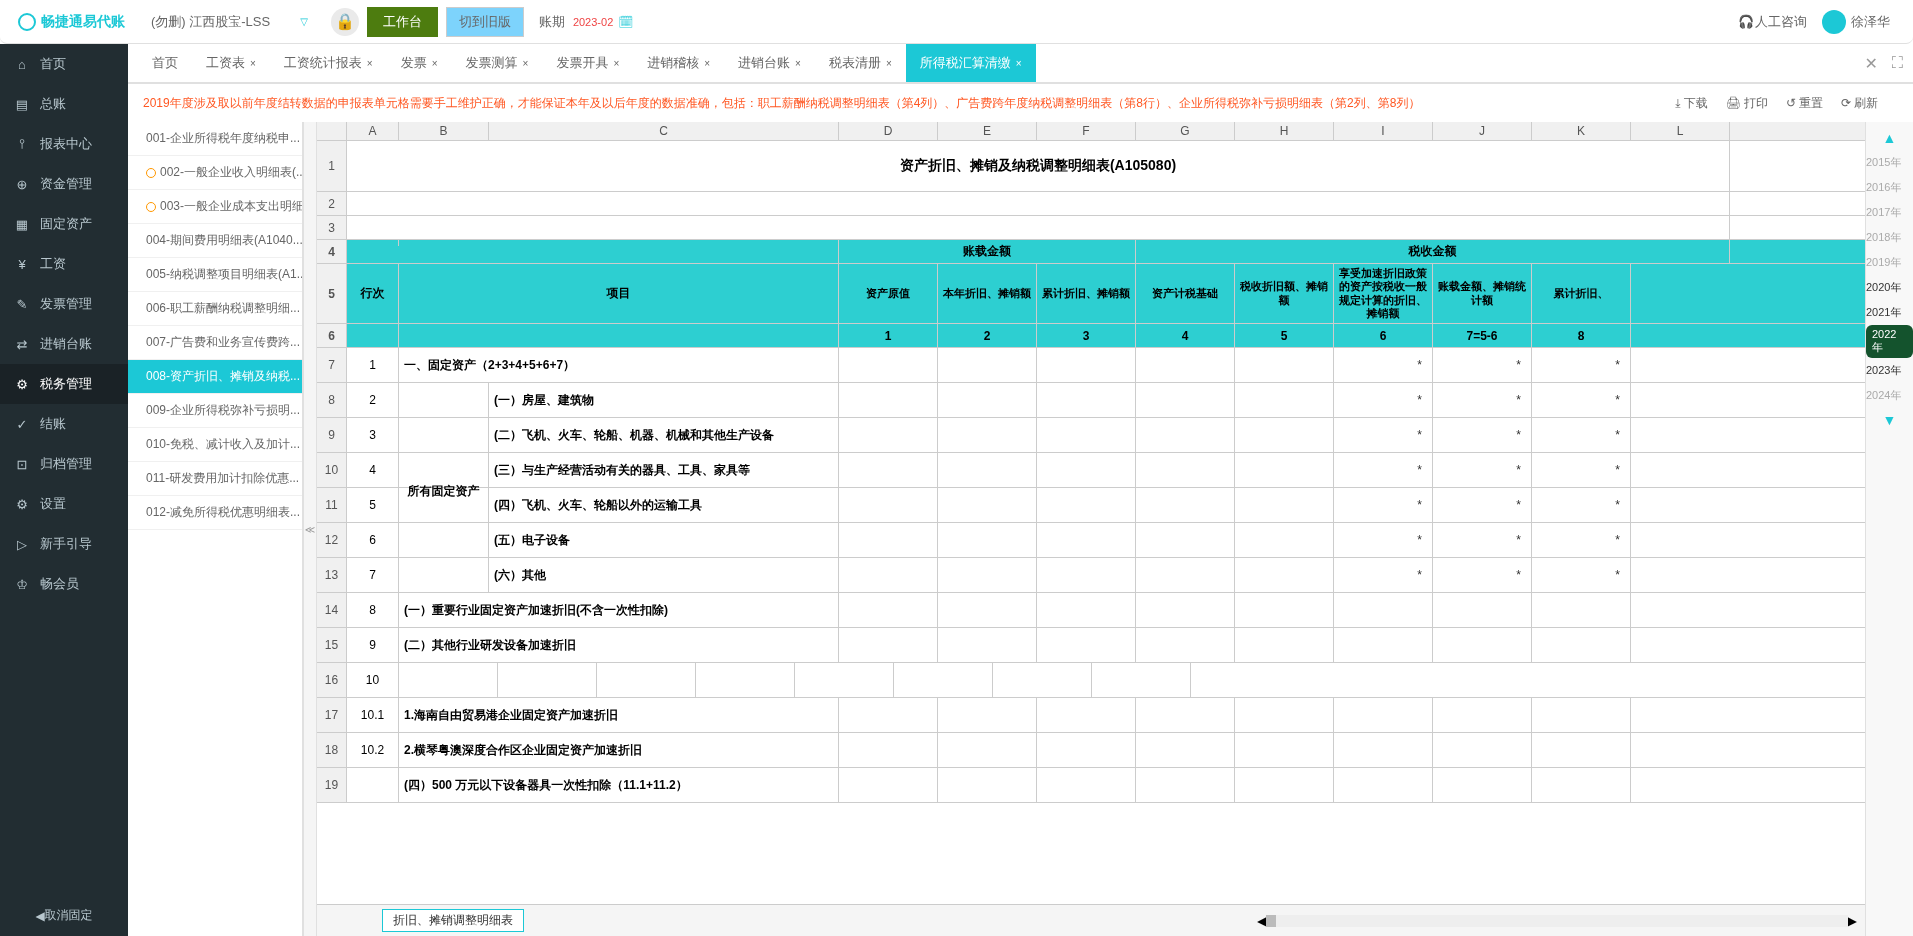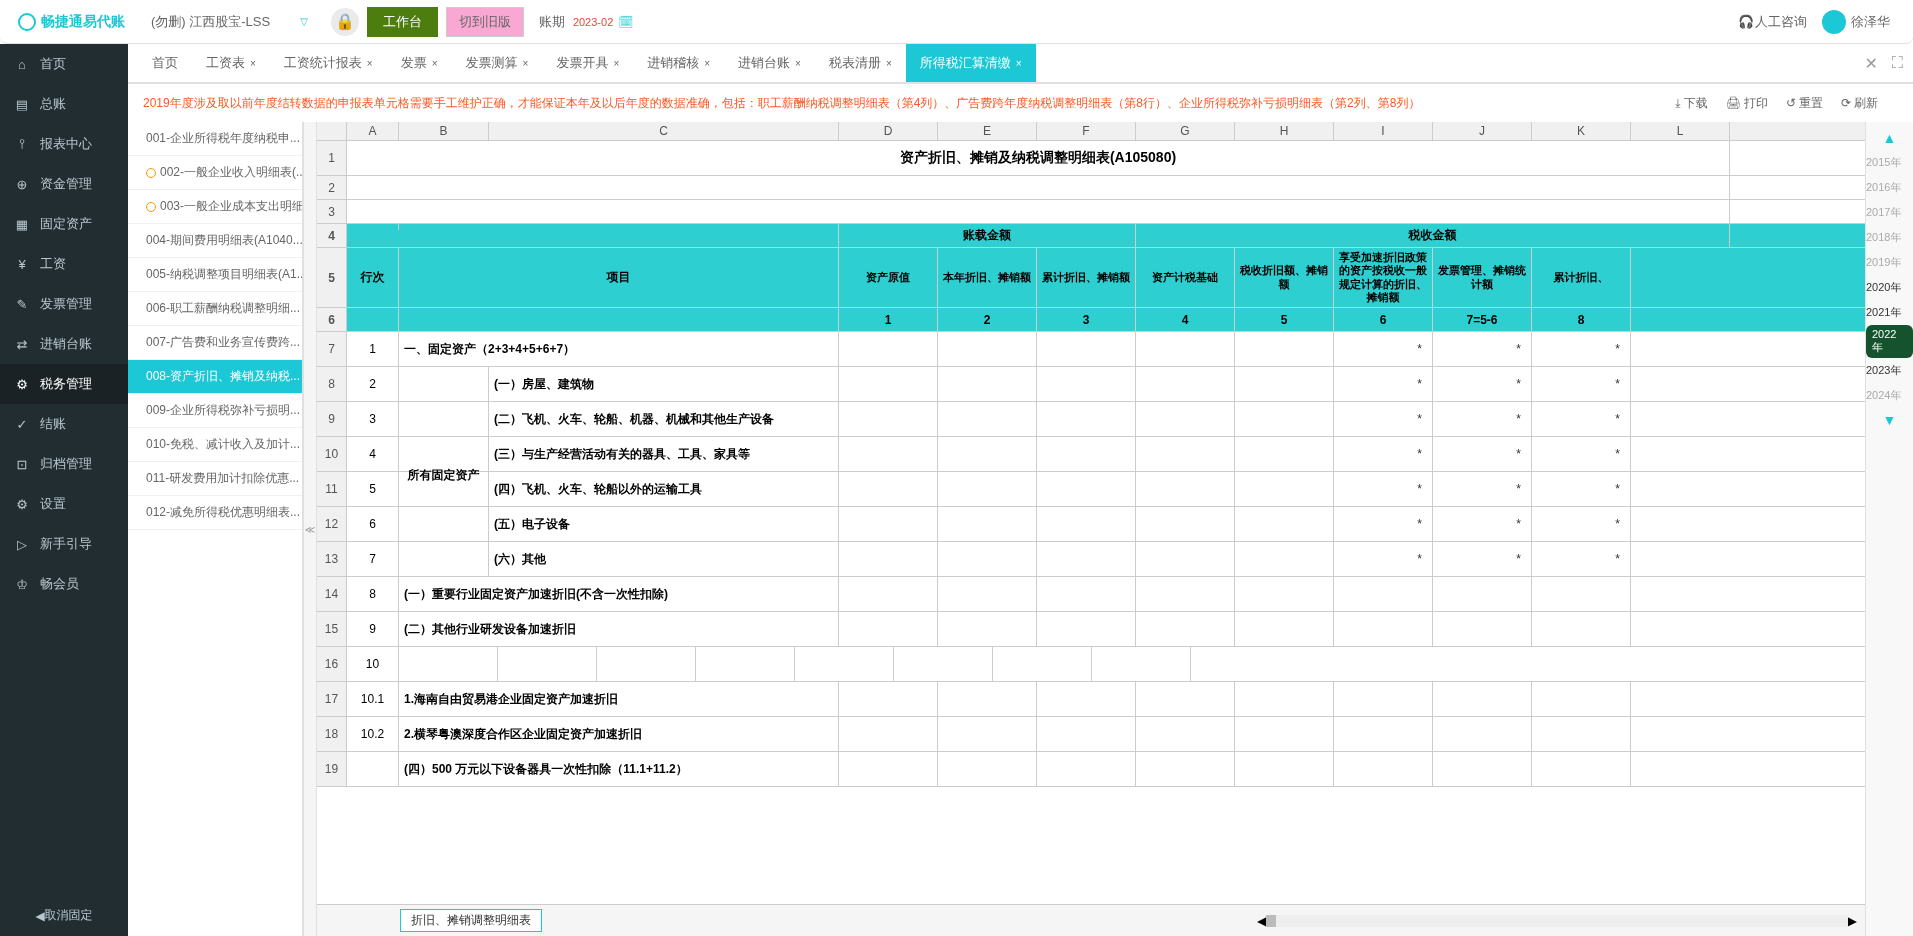--- a/index.html
+++ b/index.html
@@ -4,21 +4,21 @@
 <style>
 * { margin: 0; padding: 0; box-sizing: border-box; font-family: "Microsoft YaHei", Arial, sans-serif; }
 body { display: flex; flex-direction: column; height: 936px; width: 1913px; overflow: hidden; background: #fff; }
 .header { height: 44px; background: #fff; border-bottom: 1px solid #e0e0e0; display: flex; align-items: center; padding: 0 8px; border-radius: 7px; }
 .logo { display: flex; align-items: center; color: #1cc8d6; font-size: 14px; font-weight: bold; padding: 0 10px; width: 128px; }
 .logo-icon { width: 18px; height: 18px; border: 2px solid #1cc8d6; border-radius: 50%; margin-right: 5px; position: relative; }
 .company-select { display: flex; align-items: center; color: #666; font-size: 13px; padding: 0 15px; cursor: pointer; }
 .dropdown-icon { color: #1cc8d6; margin-left: 30px; font-size: 10px; }
 .header-btn-icon { width: 28px; height: 28px; border-radius: 50%; background: #eaeaea; display: flex; align-items: center; justify-content: center; margin: 0 8px; color: #aaa; cursor: pointer; }
 .btn-primary { background: #4d7c0f; color: #fff; border: none; padding: 6px 16px; font-size: 13px; cursor: pointer; }
-.btn-outline { background: #f9a8d4; color: #666; border: 1px solid #ccc; padding: 5px 12px; font-size: 13px; cursor: pointer; margin-left: 8px; }
+.btn-outline { background: #7dd3fc; color: #666; border: 1px solid #ccc; padding: 5px 12px; font-size: 13px; cursor: pointer; margin-left: 8px; }
 .header-label { font-size: 13px; color: #666; margin-left: 15px; }
 .header-date { font-size: 11px; color: #ef4444; margin-left: 8px; }
 .cal-icon { color: #1cc8d6; margin-left: 5px; font-size: 12px; cursor: pointer; }
 .header-right { margin-left: auto; display: flex; align-items: center; gap: 15px; padding-right: 15px; }
 .header-right-item { display: flex; align-items: center; color: #666; font-size: 13px; cursor: pointer; }
 .avatar { width: 24px; height: 24px; border-radius: 50%; background: #1cc8d6; margin-right: 5px; }
 .body { display: flex; flex: 1; overflow: hidden; }
 .sidebar { width: 128px; background: #222d32; color: #b8c7ce; display: flex; flex-direction: column; font-size: 13px; }
 .side-item { display: flex; align-items: center; padding: 11px 14px; cursor: pointer; }
 .side-item.active { background: #1a2226; color: #fff; }
@@ -50,21 +50,21 @@
 .grid-body { flex: 1; }
 .grow { display: flex; border-bottom: 1px solid #ccc; font-size: 12px; min-height: 24px; }
 .gcell { border-right: 1px solid #ccc; padding: 3px 5px; display: flex; align-items: center; }
 .rn { width: 30px; background: #f0f0f0; justify-content: center; color: #555; }
 .c-a { width: 52px; justify-content: center; } .c-b { width: 90px; } .c-c { width: 350px; }
 .c-d, .c-e, .c-f, .c-g, .c-h, .c-i, .c-j, .c-k, .c-l { width: 99px; }
 .hdr { background: #2dcfd1; font-weight: bold; }
 .hdr .gcell { justify-content: center; text-align: center; }
 .star { text-align: right; width: 100%; color: #333; padding-right: 5px; }
 .sheet-tab { border-top: 1px solid #ccc; padding: 4px 8px; background: #f5f5f5; display: flex; align-items: center; font-size: 12px; }
-.sheet-tab-name { background: #fff; border: 1px solid #1cc8d6; padding: 2px 10px; color: #333; margin-left: 75px; }
+.sheet-tab-name { background: #fff; border: 1px solid #1cc8d6; padding: 2px 10px; color: #333; margin-left: 57px; }
 .hscroll { display: flex; align-items: center; margin-left: auto; width: 600px; }
 .hscroll-track { flex: 1; height: 12px; background: #eee; position: relative; }
 .hscroll-thumb { position: absolute; left: 0; width: 10px; height: 12px; background: #bbb; }
 .year-rail { width: 48px; background: #f8f8f8; border-left: 1px solid #e0e0e0; display: flex; flex-direction: column; align-items: center; padding-top: 8px; gap: 4px; }
 .year-arrow { color: #1cc8d6; font-size: 14px; cursor: pointer; }
 .year { font-size: 11px; color: #aaa; padding: 5px 0; cursor: pointer; }
 .year.active { background: #14532d; color: #fff; border-radius: 6px; padding: 3px 6px; }
 .year.dark { color: #333; }
 </style>
 </head>
@@ -275,21 +275,21 @@
           <div class="col-h ch-g">G</div>
           <div class="col-h ch-h">H</div>
           <div class="col-h ch-i">I</div>
           <div class="col-h ch-j">J</div>
           <div class="col-h ch-k">K</div>
           <div class="col-h ch-l">L</div>
         </div>
         <div class="grid-body" id="grid-body">
             <div class="grow">
               <div class="gcell rn">1</div>
-              <div class="gcell merged" style="width:1383px;justify-content:center;font-weight:bold;font-size:14px;padding:8px">资产折旧、摊销及纳税调整明细表(A105080)</div>
+              <div class="gcell merged" style="width:1383px;justify-content:center;font-weight:bold;font-size:14px;padding:16px">资产折旧、摊销及纳税调整明细表(A105080)</div>
             </div>
             <div class="grow">
               <div class="gcell rn">2</div>
               <div class="gcell" style="width:1383px"></div>
             </div>
             <div class="grow">
               <div class="gcell rn">3</div>
               <div class="gcell" style="width:1383px"></div>
             </div>
             <div class="grow hdr">
@@ -302,21 +302,21 @@
             <div class="grow hdr" style="min-height: 60px;">
               <div class="gcell rn">5</div>
 <div class="gcell c-a hdr">行次</div>
 <div class="gcell hdr" style="width:440px;justify-content:center">项目</div>
               <div class="gcell c-d hdr" style="font-size:11px;line-height:1.2;padding:3px">资产原值</div>
               <div class="gcell c-d hdr" style="font-size:11px;line-height:1.2;padding:3px">本年折旧、摊销额</div>
               <div class="gcell c-d hdr" style="font-size:11px;line-height:1.2;padding:3px">累计折旧、摊销额</div>
               <div class="gcell c-d hdr" style="font-size:11px;line-height:1.2;padding:3px">资产计税基础</div>
               <div class="gcell c-d hdr" style="font-size:11px;line-height:1.2;padding:3px">税收折旧额、摊销额</div>
               <div class="gcell c-d hdr" style="font-size:11px;line-height:1.2;padding:3px">享受加速折旧政策的资产按税收一般规定计算的折旧、摊销额</div>
-              <div class="gcell c-d hdr" style="font-size:11px;line-height:1.2;padding:3px">发票管理、摊销统计额</div>
+              <div class="gcell c-d hdr" style="font-size:11px;line-height:1.2;padding:3px">账载金额、摊销统计额</div>
               <div class="gcell c-d hdr" style="font-size:11px;line-height:1.2;padding:3px">累计折旧、</div>
             </div>
             <div class="grow hdr">
               <div class="gcell rn">6</div>
               <div class="gcell c-a hdr"></div>
               <div class="gcell hdr" style="width:440px"></div>
               <div class="gcell c-d hdr">1</div>
               <div class="gcell c-d hdr">2</div>
               <div class="gcell c-d hdr">3</div>
               <div class="gcell c-d hdr">4</div>

